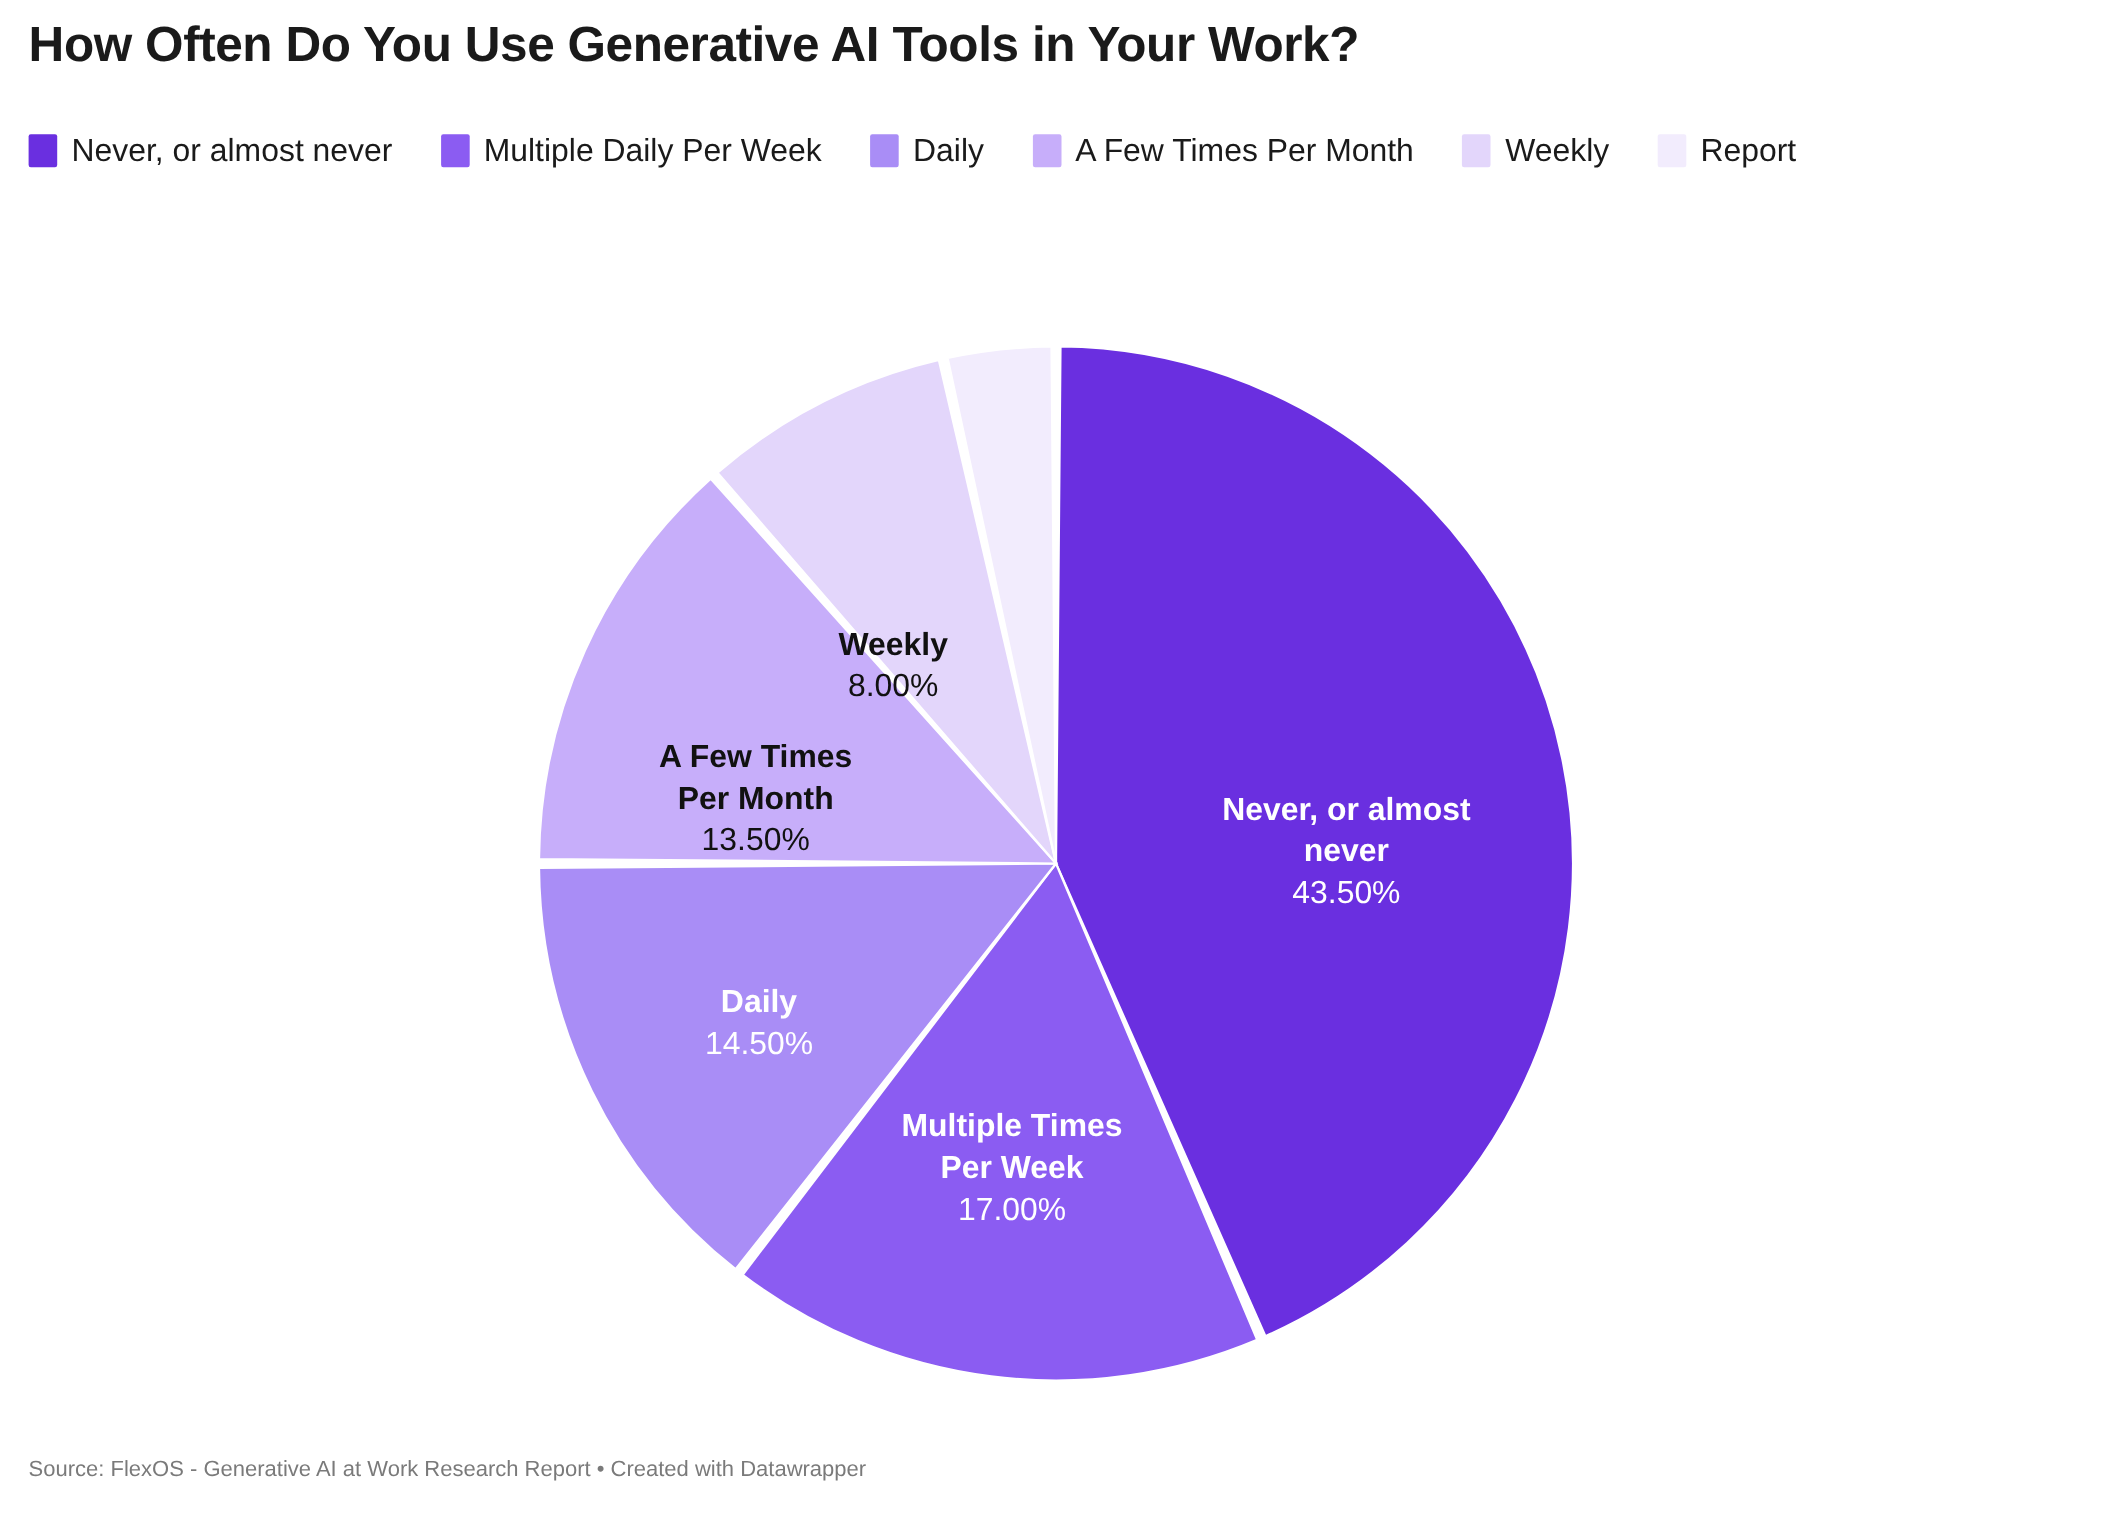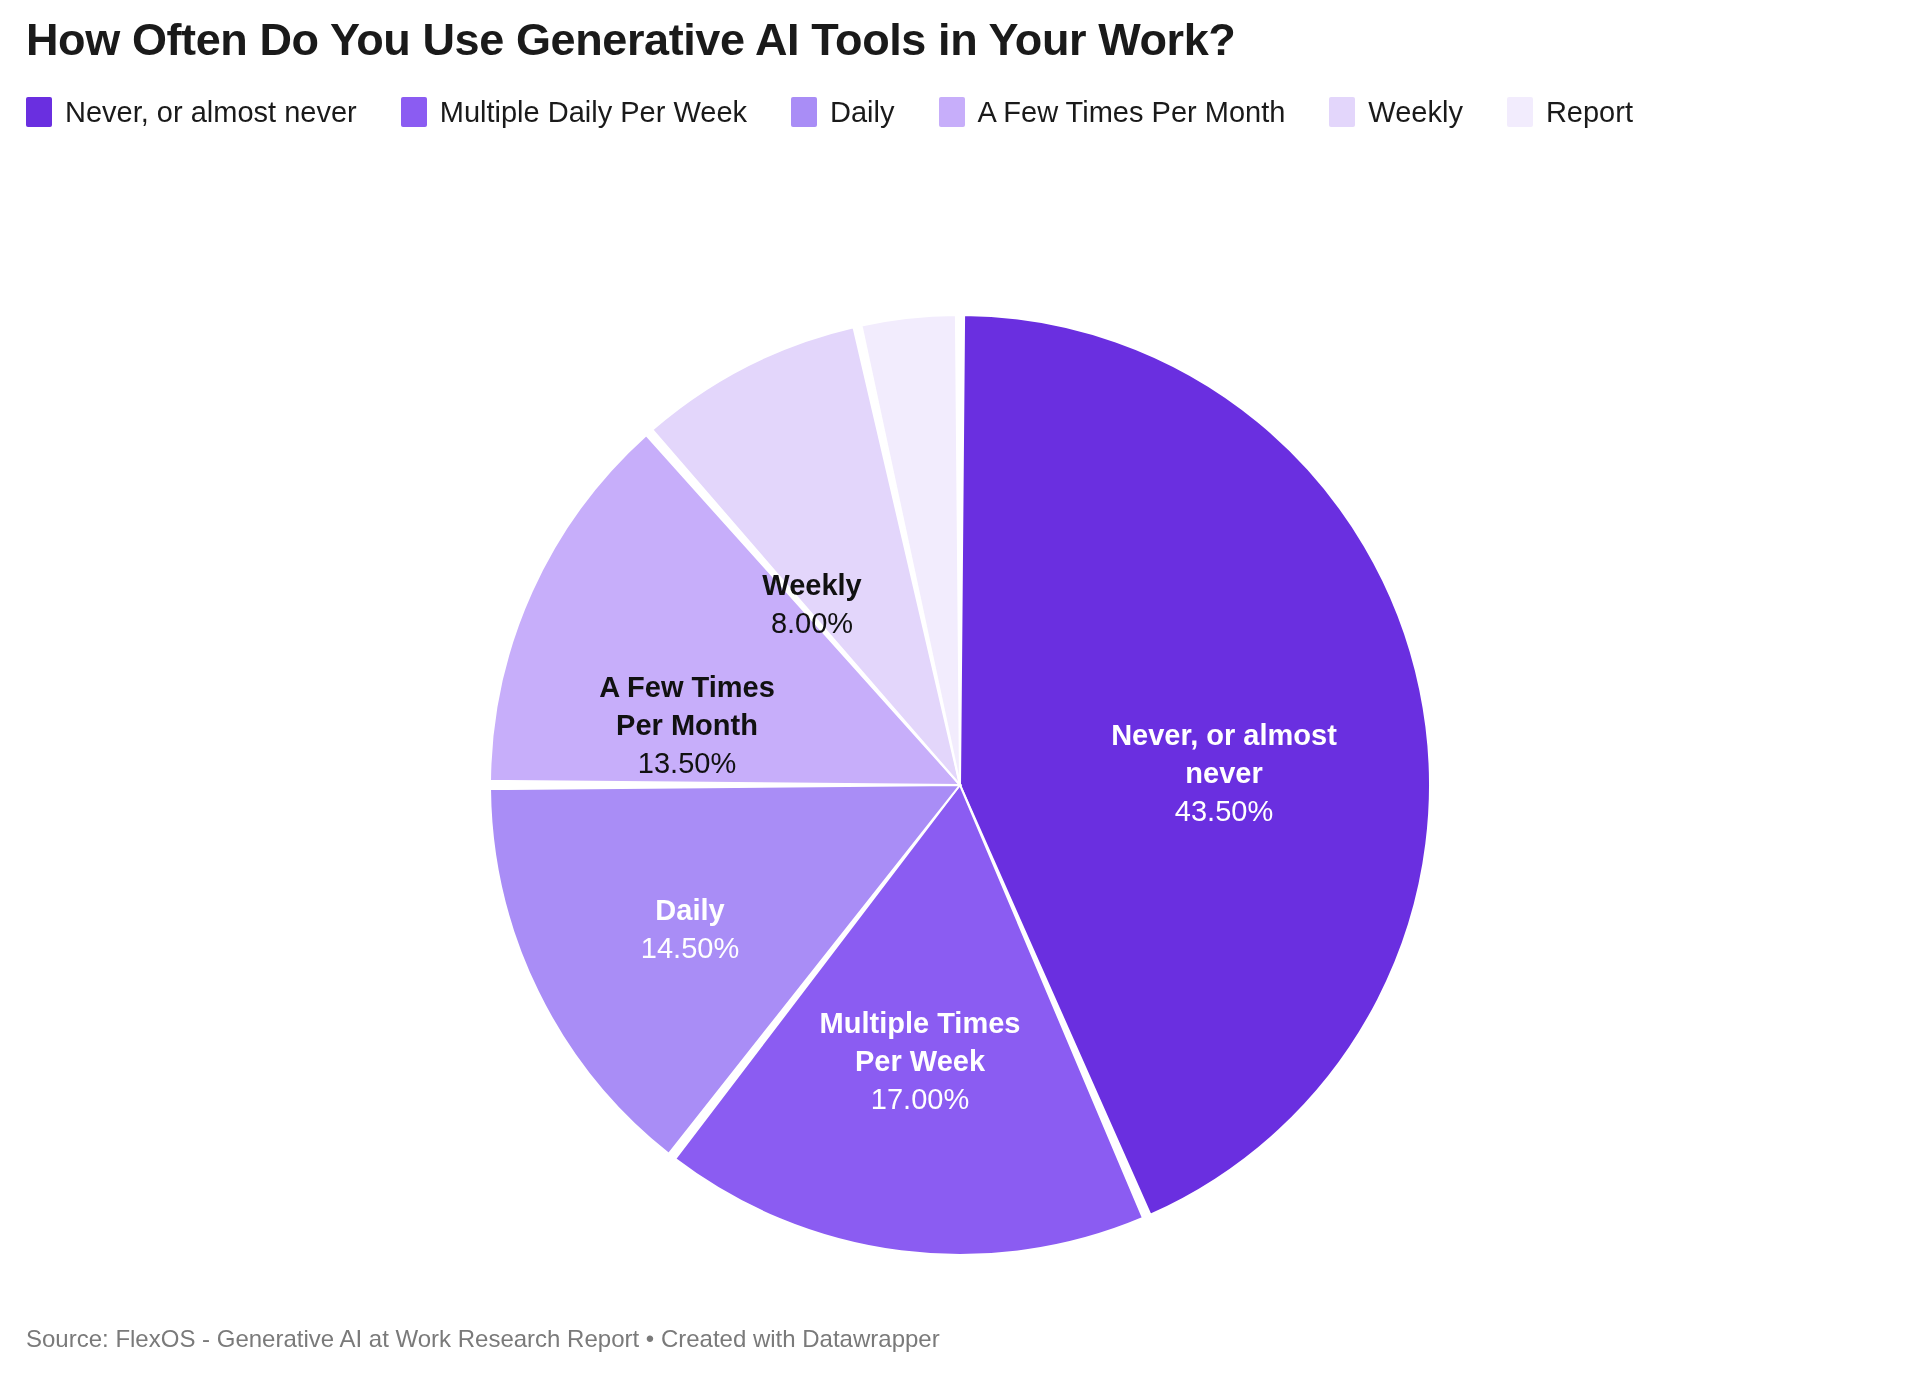--- a/index.html
+++ b/index.html
@@ -21,21 +21,21 @@
     font-size:45px;
     font-weight:bold;
     letter-spacing:-0.4px;
     color:#1a1a1a;
     white-space:nowrap;
   }
 
   
   .legend{
     position:absolute;
-    left:26px; top:95px;
+    left:26px; top:120px;
     width:1880px;
     display:flex;
     flex-wrap:wrap;
     align-items:flex-end;
     row-gap:10px;
   }
   .legend-item{
     display:flex;
     align-items:center;
     margin-right:44px;
@@ -72,21 +72,21 @@
   }
   .slice-label .lval{
     font-size:29px;
     font-weight:normal;
   }
 
   
   .footer{
     position:absolute;
     left:26px; top:1325px;
-    font-size:24px;
+    font-size:20px;
     color:#7a7a7a;
     white-space:nowrap;
   }
 </style>
 </head>
 <body>
 
 <div class="wrap">
 
   <div class="title">How Often Do You Use Generative AI Tools in Your Work?</div>

